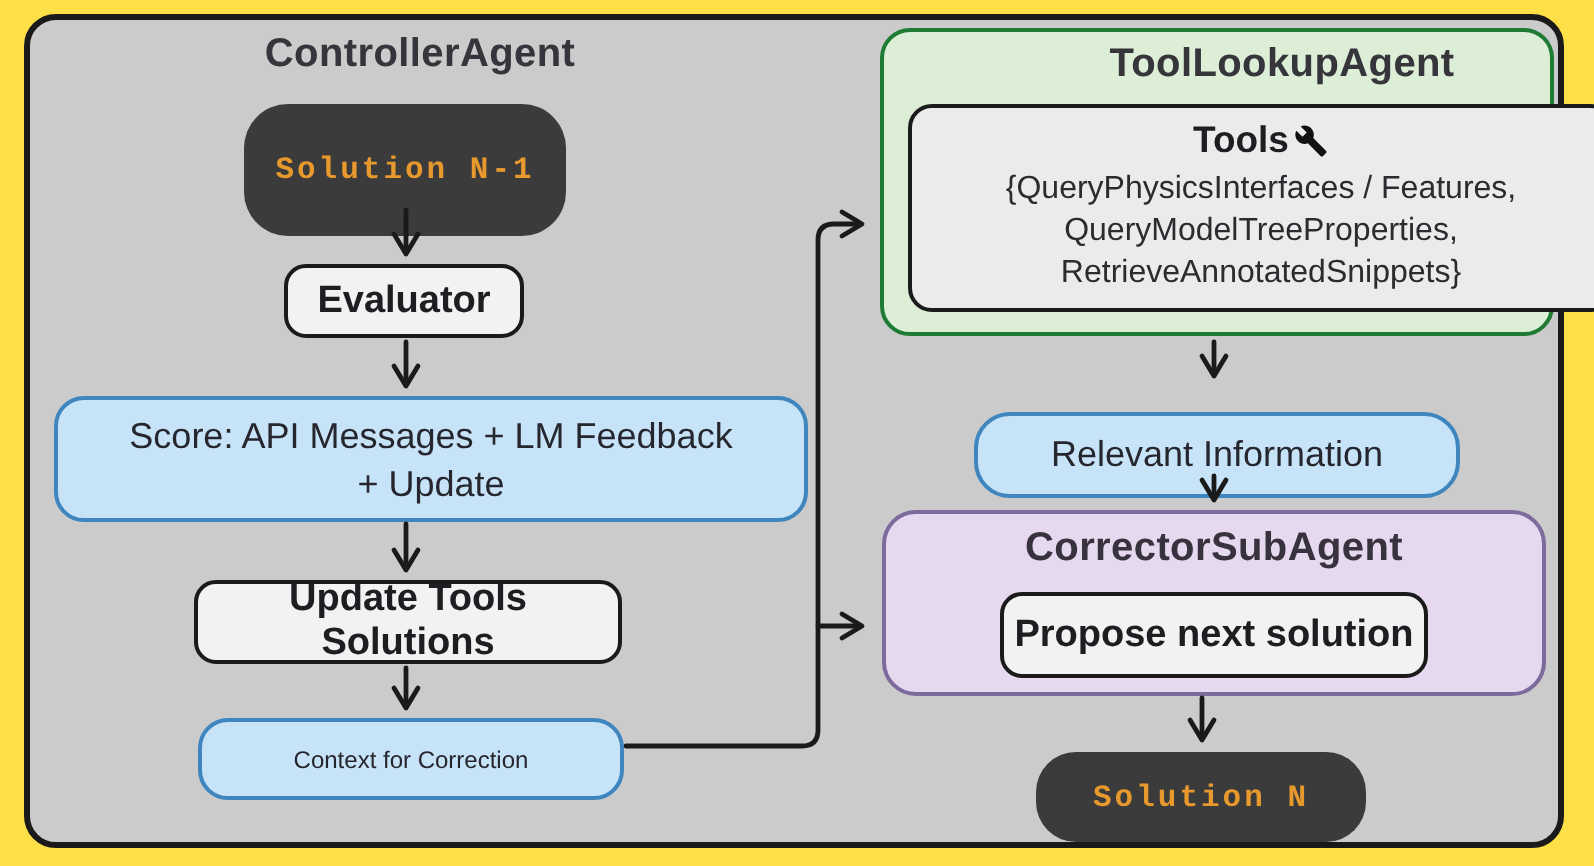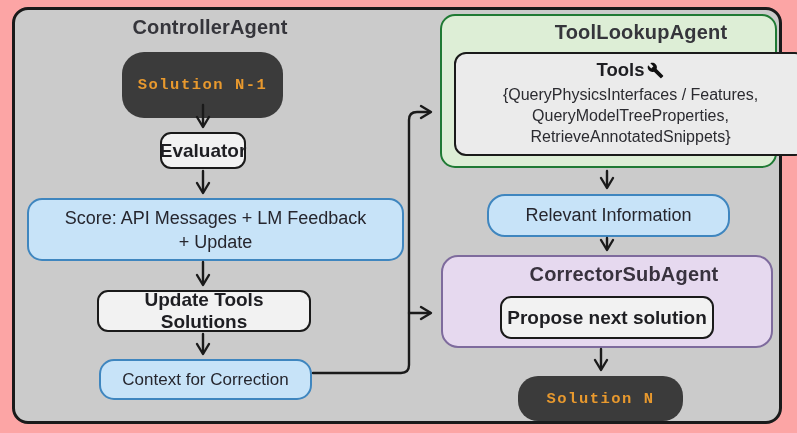--- a/index.html
+++ b/index.html
@@ -1,18 +1,18 @@
 <!DOCTYPE html>
 <html><head>
 <meta charset="utf-8">
 <style>
   html,body{margin:0;padding:0;background:#ffffff;}
   .canvas{
     position:relative;width:797px;height:433px;overflow:hidden;
-    font-family:"Liberation Sans",sans-serif;color:#2b2b30;background:#fca5a5;
+    font-family:"Liberation Sans",sans-serif;color:#2b2b30;background:#fde047;
   }
   .frame{
     position:absolute;left:12px;top:7px;width:764px;height:411px;
     background:#cbcbcb;border:3px solid #1a1a1a;border-radius:16px;
   }
   .abs{position:absolute;box-sizing:border-box;}
   .center{display:flex;align-items:center;justify-content:center;text-align:center;}
   .group-title{font-weight:bold;font-size:20px;color:#35353b;letter-spacing:0.2px;}
   .darkbox{
     background:#3b3b3b;border-radius:22px;color:#e8992e;
@@ -46,49 +46,49 @@
 <body>
 
 <div class="canvas">
 
   <div class="frame"></div>
 
   <div class="abs center group-title" style="left:60px;top:14px;width:300px;height:26px;">ControllerAgent</div>
 
   <div class="abs center darkbox" style="left:122px;top:52px;width:161px;height:66px;">Solution N-1</div>
 
-  <div class="abs center whitebox" style="left:160px;top:132px;width:86px;height:37px;">Evaluator</div>
+  <div class="abs center whitebox" style="left:142px;top:132px;width:120px;height:37px;">Evaluator</div>
 
   <div class="abs center bluebox" style="left:27px;top:198px;width:377px;height:63px;flex-direction:column;line-height:24px;">
     <div>Score: API Messages + LM Feedback</div>
     <div>+ Update</div>
   </div>
 
   <div class="abs center whitebox" style="left:97px;top:290px;width:214px;height:42px;">Update Tools Solutions</div>
 
-  <div class="abs center bluebox" style="left:99px;top:359px;width:213px;height:41px;font-size:17px;">Context for Correction</div>
+  <div class="abs center bluebox" style="left:99px;top:359px;width:213px;height:41px;font-size:12px;">Context for Correction</div>
 
   <div class="abs greenbox" style="left:440px;top:14px;width:337px;height:154px;"></div>
   <div class="abs center group-title" style="left:440px;top:20px;width:402px;height:24px;">ToolLookupAgent</div>
 
   <div class="abs toolsbox" style="left:454px;top:52px;width:353px;height:104px;">
     <div class="tools-heading">
       <span>Tools</span><span class="wrench"><svg width="17" height="17" viewBox="0 0 24 24">
             <path fill="#111" d="M22.7 19l-9.1-9.1c.9-2.3.4-5-1.5-6.9-2-2-5-2.4-7.4-1.3L9 6 6 9 1.6 4.7C.4 7.1.9 10.1 2.9 12.1c1.9 1.9 4.6 2.4 6.9 1.5l9.1 9.1c.4.4 1 .4 1.4 0l2.3-2.3c.5-.4.5-1.1.1-1.4z"></path>
           </svg></span>
     </div>
     <div class="tool-line">{QueryPhysicsInterfaces / Features,</div>
     <div class="tool-line">QueryModelTreeProperties,</div>
     <div class="tool-line">RetrieveAnnotatedSnippets}</div>
   </div>
 
-  <div class="abs center bluebox" style="left:487px;top:194px;width:243px;height:43px;border-radius:18px;">Relevant Information</div>
+  <div class="abs center bluebox" style="left:487px;top:206px;width:243px;height:43px;border-radius:18px;">Relevant Information</div>
 
   <div class="abs purplebox" style="left:441px;top:255px;width:332px;height:93px;"></div>
-  <div class="abs center group-title" style="left:458px;top:262px;width:332px;height:24px;color:#38323e;">CorrectorSubAgent</div>
+  <div class="abs center group-title" style="left:441px;top:262px;width:332px;height:24px;color:#38323e;">CorrectorSubAgent</div>
   <div class="abs center whitebox" style="left:500px;top:296px;width:214px;height:43px;">Propose next solution</div>
 
   <div class="abs center darkbox" style="left:518px;top:376px;width:165px;height:45px;border-radius:20px;">Solution N</div>
 
   <svg class="wires" width="797" height="433">
     <defs>
       <marker id="arw" markerWidth="16" markerHeight="16" refX="11" refY="8" orient="auto" markerUnits="userSpaceOnUse">
         <path d="M2,2 L12,8 L2,14" fill="none" stroke="#1a1a1a" stroke-width="2.4" stroke-linecap="round" stroke-linejoin="round"></path>
       </marker>
     </defs>

